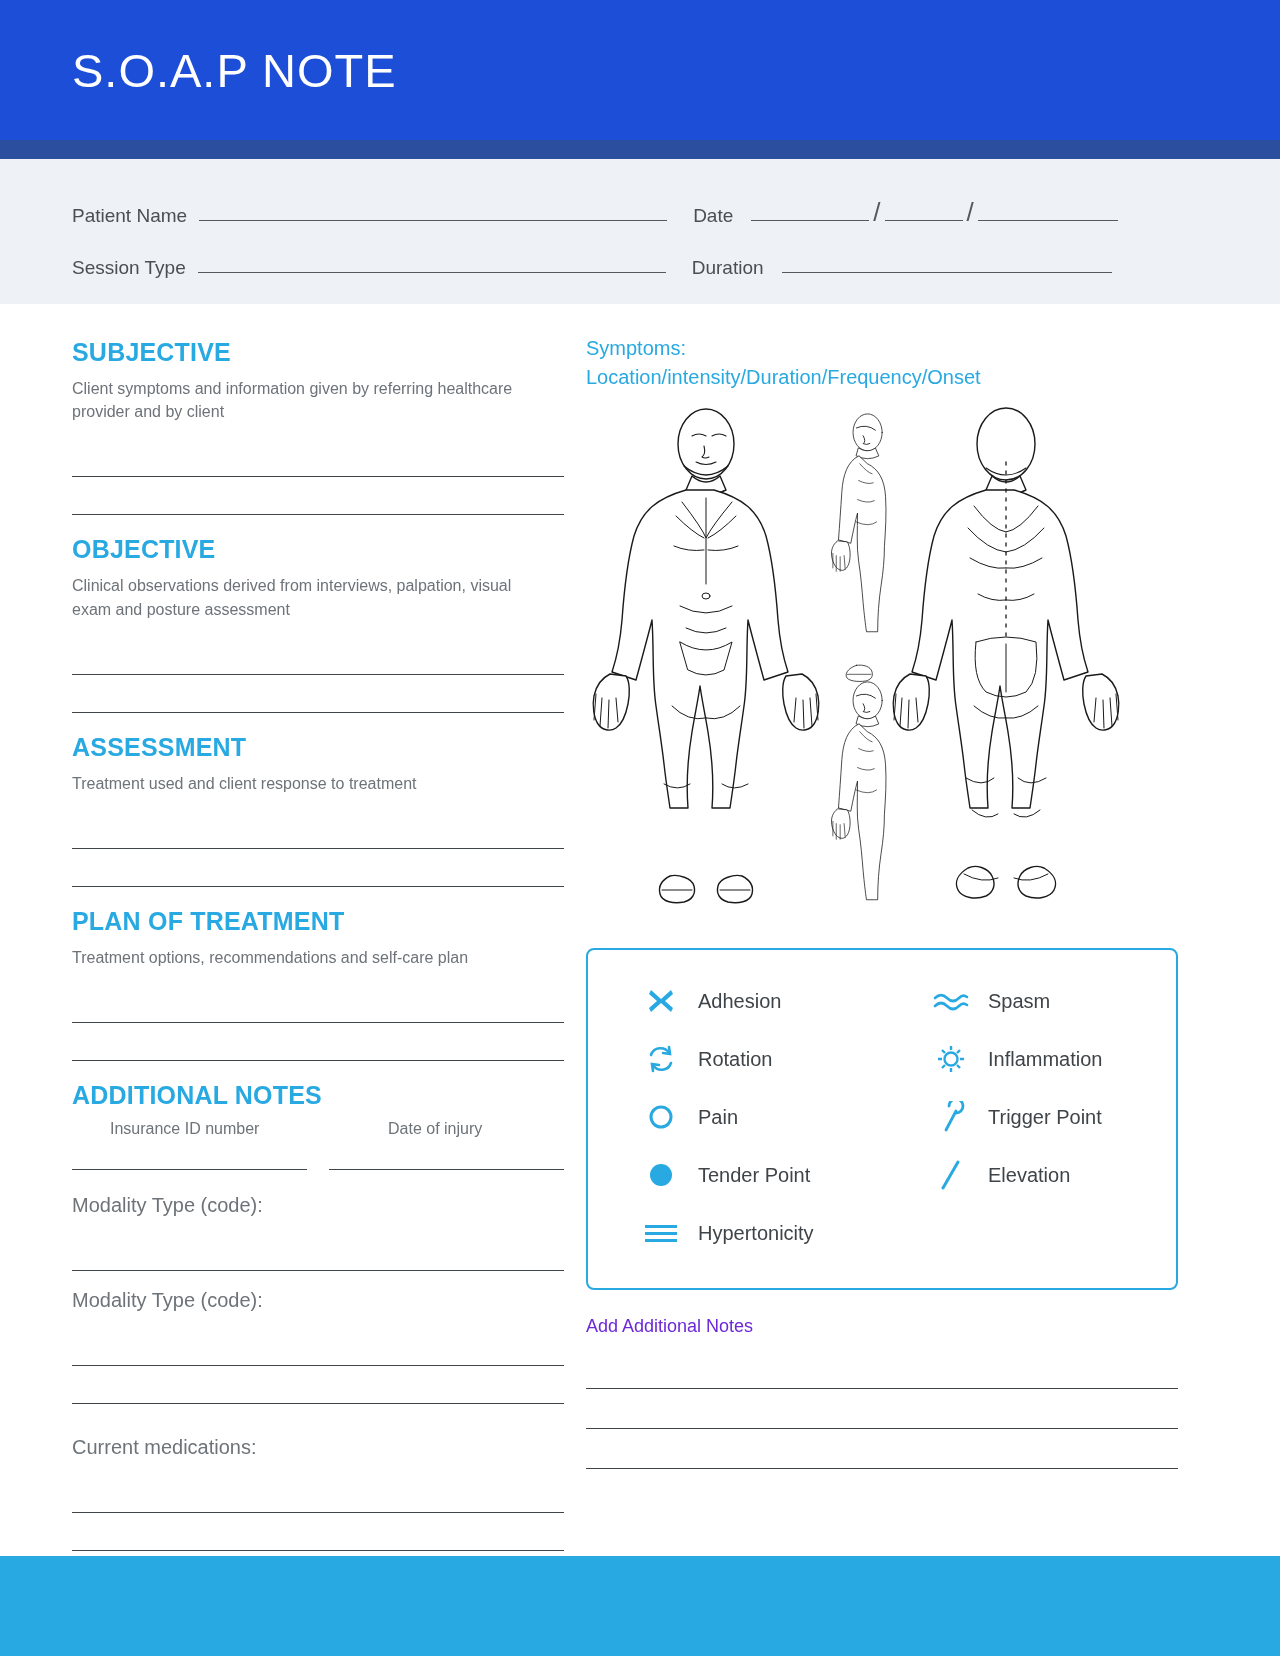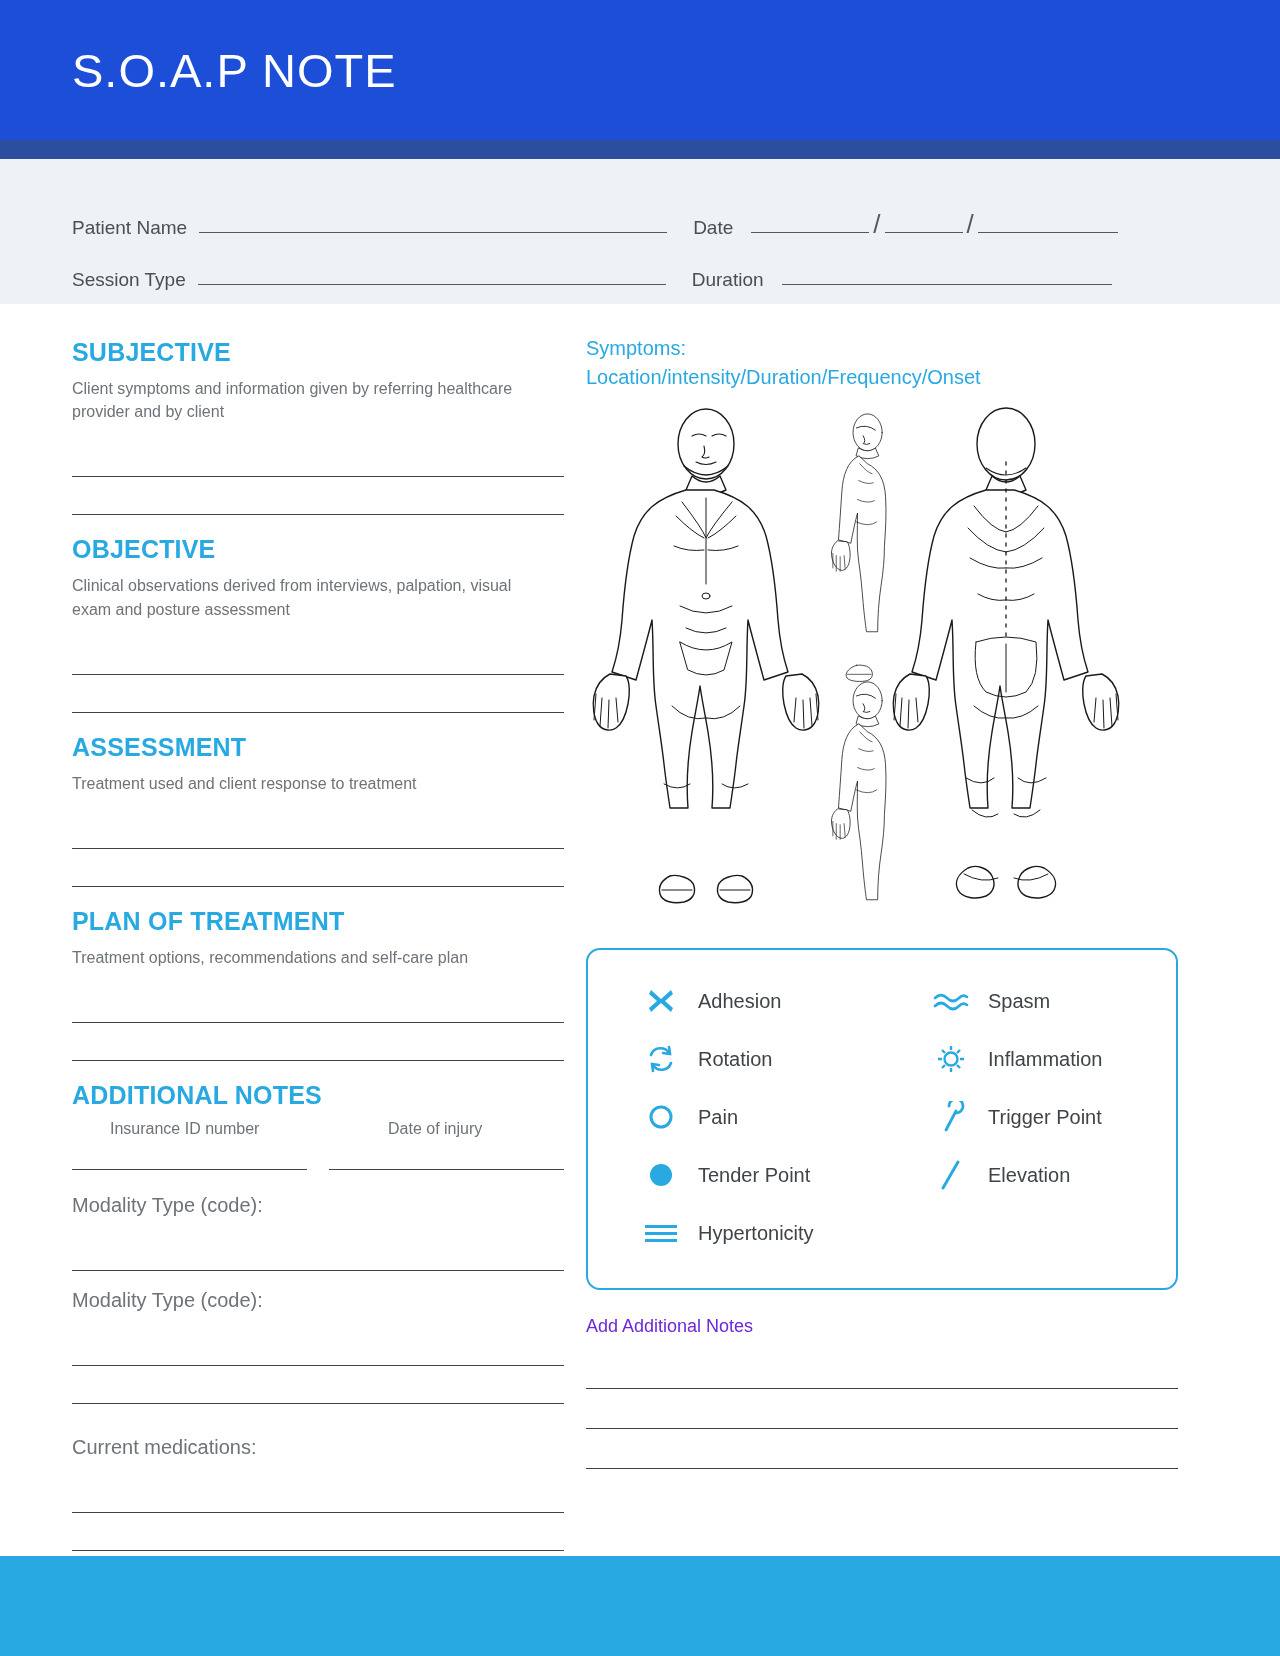--- a/index.html
+++ b/index.html
@@ -30,21 +30,21 @@
   }
   .header-rule {
     height: 19px;
     background: #2b4f9e;
   }
 
   
   .info-band {
     background: #eef1f6;
     height: 145px;
-    padding: 28px 72px 0 72px;
+    padding: 16px 72px 0 72px;
   }
   .info-row {
     display: flex;
     align-items: flex-end;
     height: 52px;
   }
   .info-label {
     font-size: 19px;
     color: #4a4f54;
     white-space: nowrap;
@@ -133,21 +133,21 @@
     width: 572px;
     height: 520px;
     position: relative;
   }
   .body-figures svg { display: block; }
 
   
   .legend {
     margin-top: 22px;
     border: 2.5px solid #29a9e1;
-    border-radius: 14px;
+    border-radius: 8px;
     padding: 22px 34px 26px 52px;
     display: flex;
   }
   .legend-col { display: flex; flex-direction: column; }
   .legend-col.a { width: 290px; }
   .legend-item {
     display: flex;
     align-items: center;
     height: 58px;
   }

